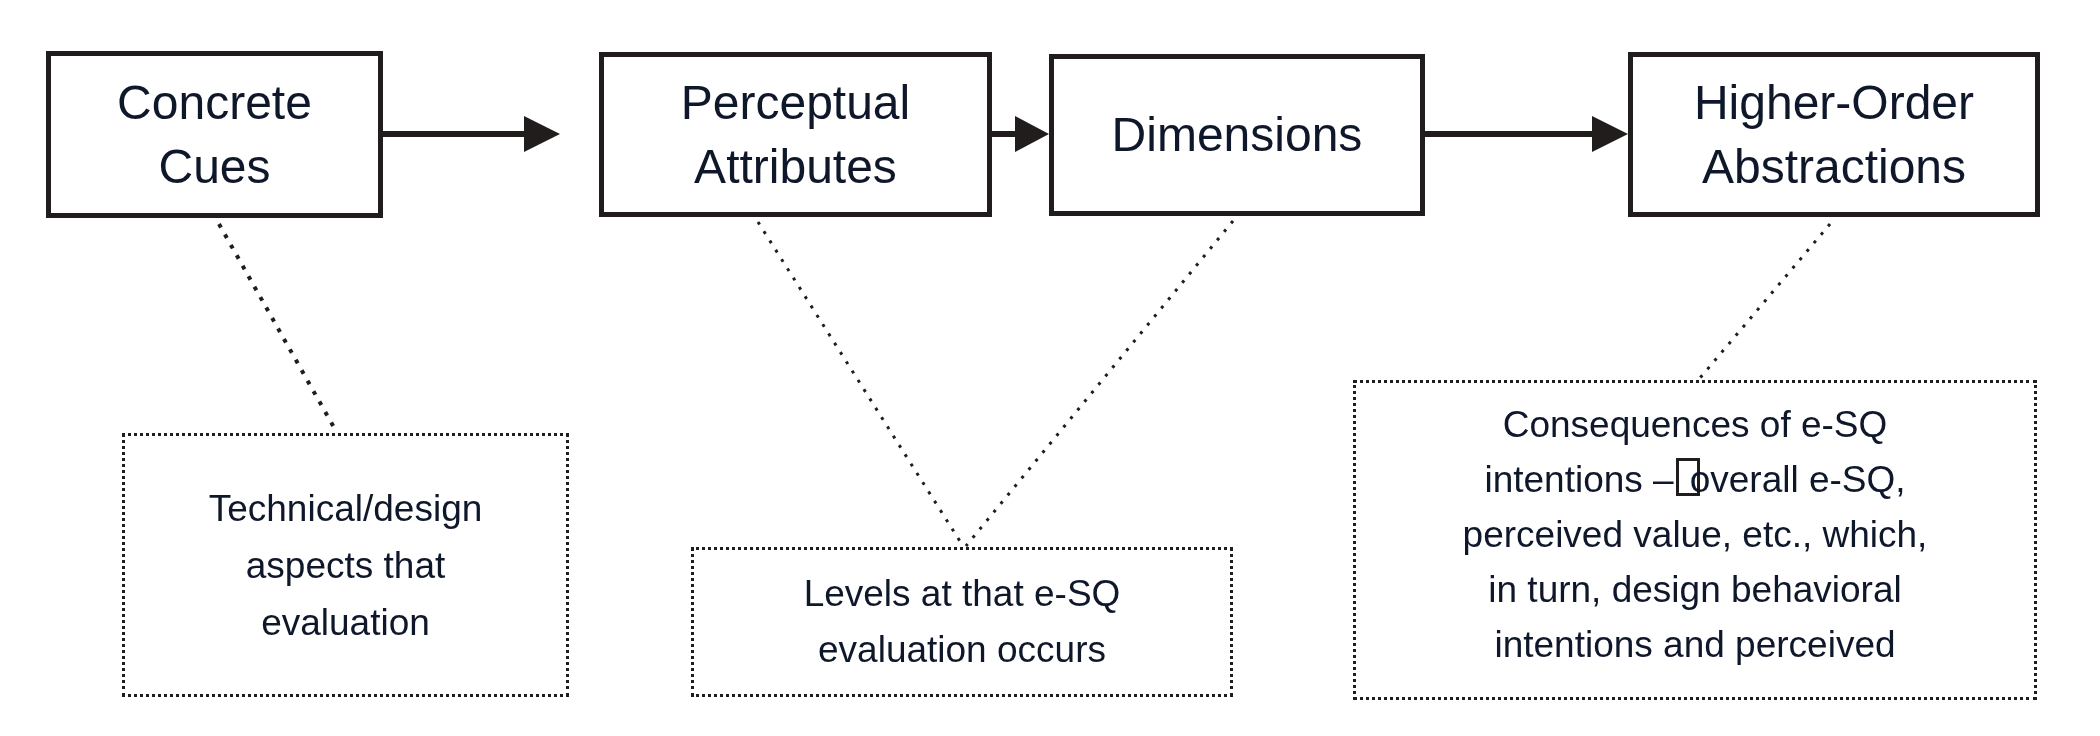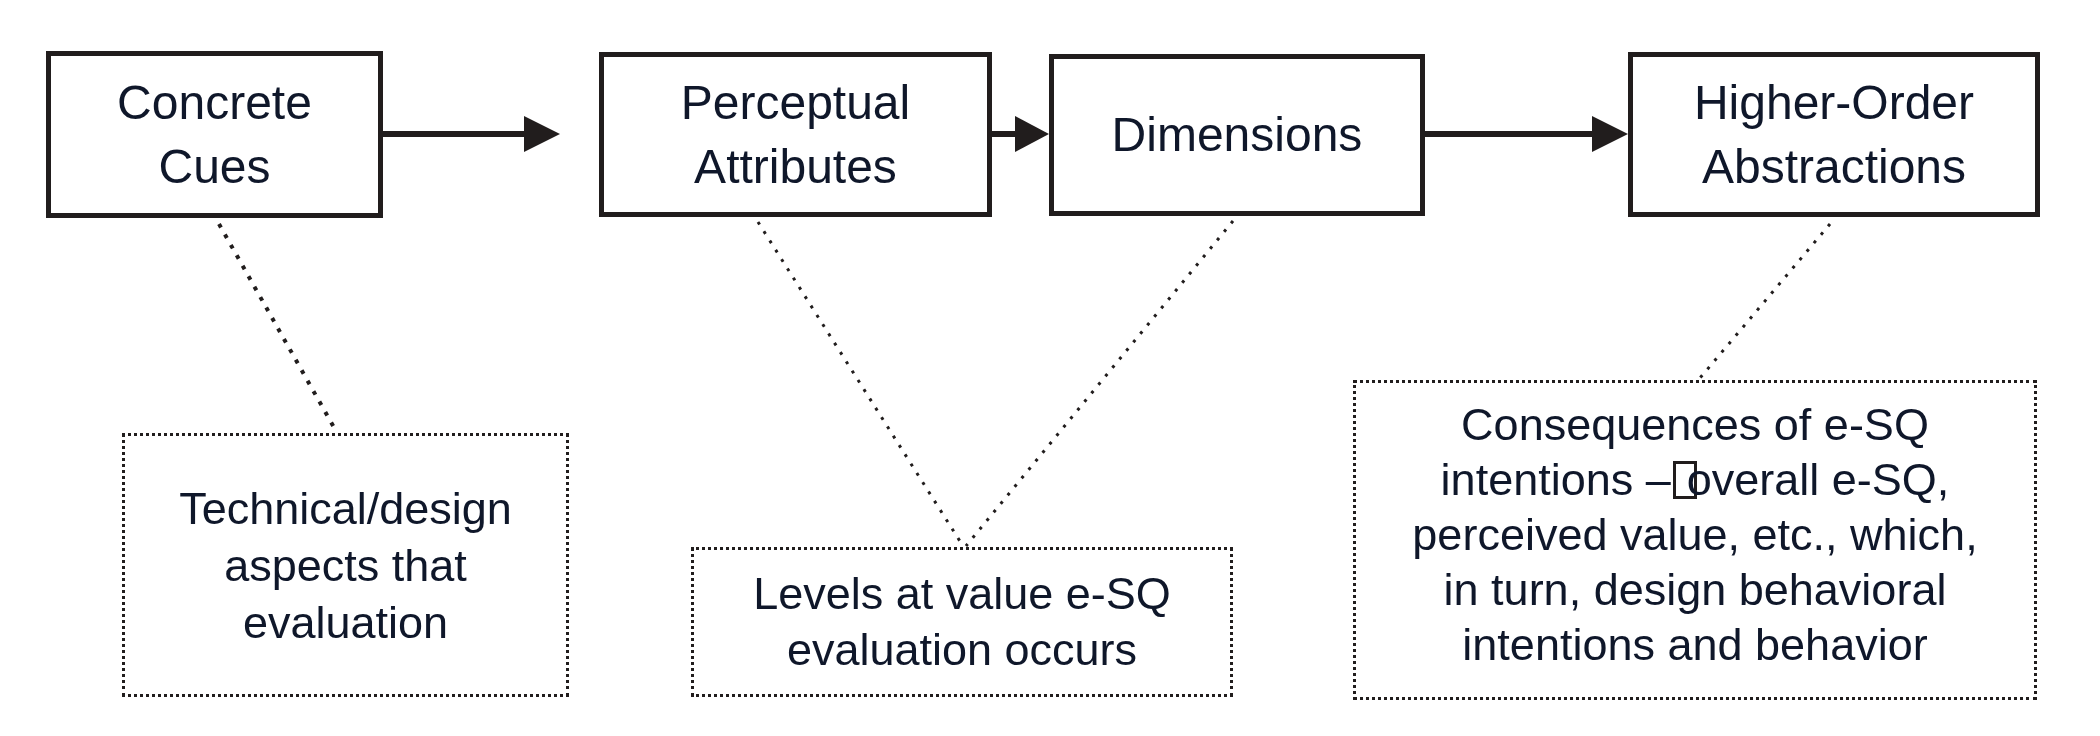--- a/index.html
+++ b/index.html
@@ -11,21 +11,21 @@
   .node{
     position:absolute;border:5px solid #211d1d;background:#ffffff;
     display:flex;flex-direction:column;align-items:center;justify-content:center;
     text-align:center;font-size:48px;line-height:64px;box-sizing:border-box;
   }
   .node .nline{white-space:nowrap;}
   .node.n3{}
   .callout{
     position:absolute;border:3px dotted #211d1d;background:#ffffff;
     display:flex;flex-direction:column;align-items:center;justify-content:center;
-    text-align:center;font-size:45px;line-height:56px;box-sizing:border-box;
+    text-align:center;font-size:37px;line-height:56px;box-sizing:border-box;
   }
   .callout .cline{white-space:nowrap;}
   .callout.c3{justify-content:flex-start;padding-top:14px;line-height:55px;}
   .tofu{
     display:inline-block;width:24px;height:38px;border:3px solid #211d1d;
     vertical-align:-4px;margin-left:2px;margin-right:-10px;box-sizing:border-box;
     background:transparent;
   }
 </style>
 </head>
@@ -69,27 +69,27 @@
     <div class="nline">Abstractions</div>
   </div>
 
   <div class="callout c1" style="left:122px;top:433px;width:447px;height:264px;line-height:57px;">
     <div class="cline">Technical/design</div>
     <div class="cline">aspects that</div>
     <div class="cline">evaluation</div>
   </div>
 
   <div class="callout c2" style="left:691px;top:547px;width:542px;height:150px;">
-    <div class="cline">Levels at value e-SQ</div>
+    <div class="cline">Levels at that e-SQ</div>
     <div class="cline">evaluation occurs</div>
   </div>
 
   <div class="callout c3" style="left:1353px;top:380px;width:684px;height:320px;">
     <div class="cline">Consequences of e-SQ</div>
     <div class="cline">
       <span>intentions –</span><span class="tofu"></span><span>overall e-SQ,</span>
     </div>
     <div class="cline">perceived value, etc., which,</div>
     <div class="cline">in turn, design behavioral</div>
-    <div class="cline">intentions and behavior</div>
+    <div class="cline">intentions and perceived</div>
   </div>
 
 </div>
 
 </body></html>

